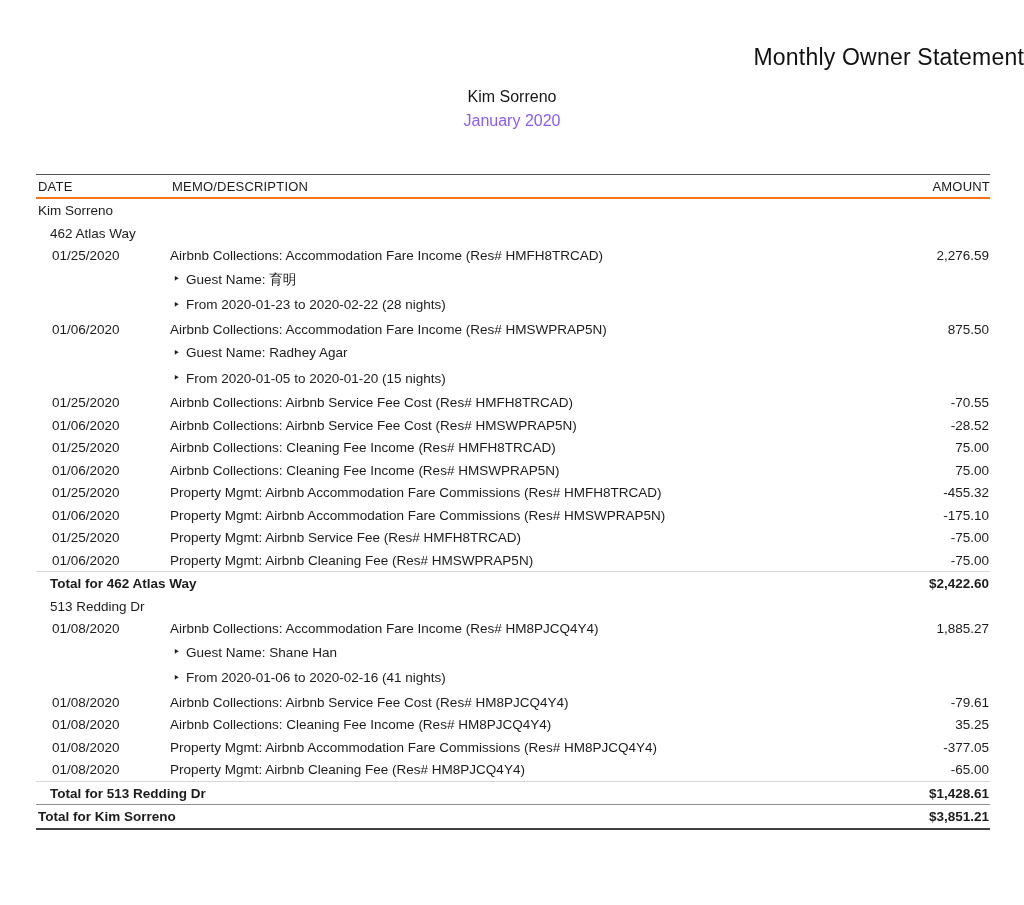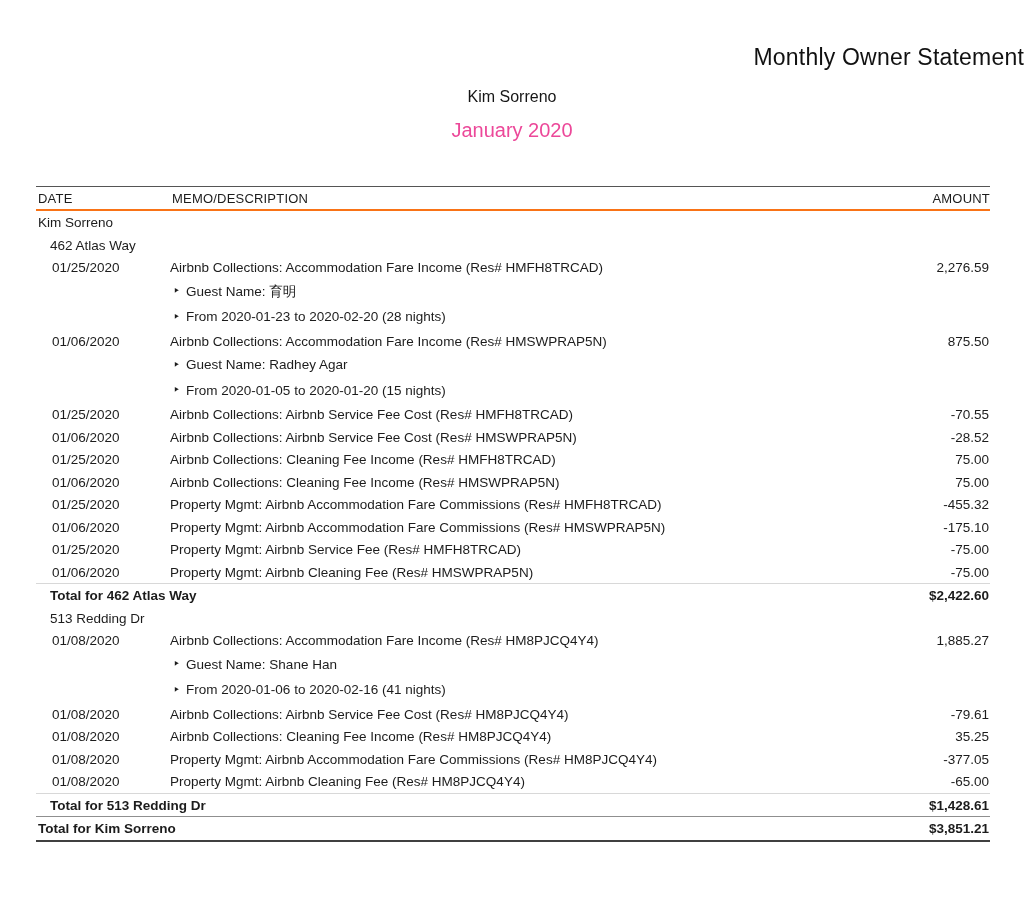--- a/index.html
+++ b/index.html
@@ -29,23 +29,23 @@
     letter-spacing: 0.2px;
     color: #111;
     text-align: right;
   }
   .doc-owner {
     margin-top: 17px;
     font-size: 16px;
     color: #161616;
   }
   .doc-period {
-    margin-top: 13px;
-    font-size: 20px;
-    color: #ec4899;
+    margin-top: 6px;
+    font-size: 16px;
+    color: #8b5cf6;
   }
   
   table.statement {
     border-collapse: collapse;
     table-layout: fixed;
     width: 954px;
     margin: 44px 34px 0 36px;
     font-size: 13.5px;
     color: #1c1c1c;
   }
@@ -134,21 +134,21 @@
           <td class="desc">Airbnb Collections: Accommodation Fare Income (Res# HMFH8TRCAD)</td>
           <td class="amount">2,276.59</td>
         </tr>
         <tr class="note">
           <td class="date"></td>
           <td class="desc"><span class="bullet">‣</span><span>Guest Name: 育明</span></td>
           <td class="amount"></td>
         </tr>
         <tr class="note">
           <td class="date"></td>
-          <td class="desc"><span class="bullet">‣</span><span>From 2020-01-23 to 2020-02-20 (28 nights)</span></td>
+          <td class="desc"><span class="bullet">‣</span><span>From 2020-01-23 to 2020-02-22 (28 nights)</span></td>
           <td class="amount"></td>
         </tr>
         <tr class="entry">
           <td class="date">01/06/2020</td>
           <td class="desc">Airbnb Collections: Accommodation Fare Income (Res# HMSWPRAP5N)</td>
           <td class="amount">875.50</td>
         </tr>
         <tr class="note">
           <td class="date"></td>
           <td class="desc"><span class="bullet">‣</span><span>Guest Name: Radhey Agar</span></td>

